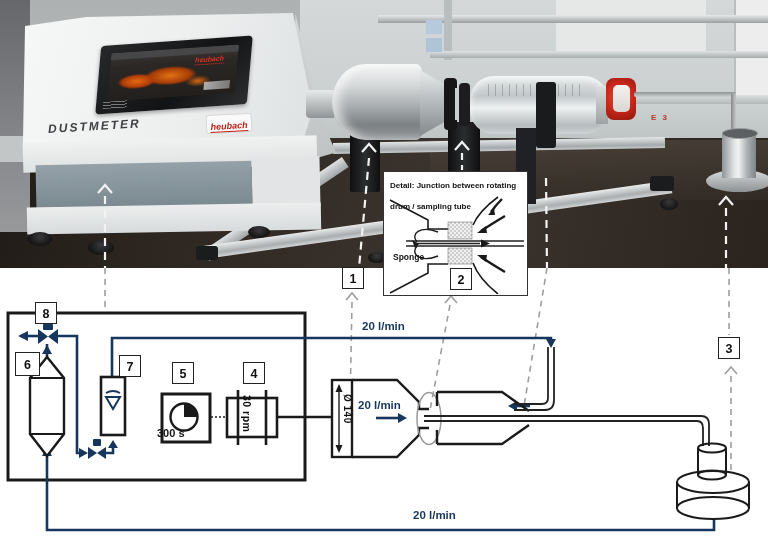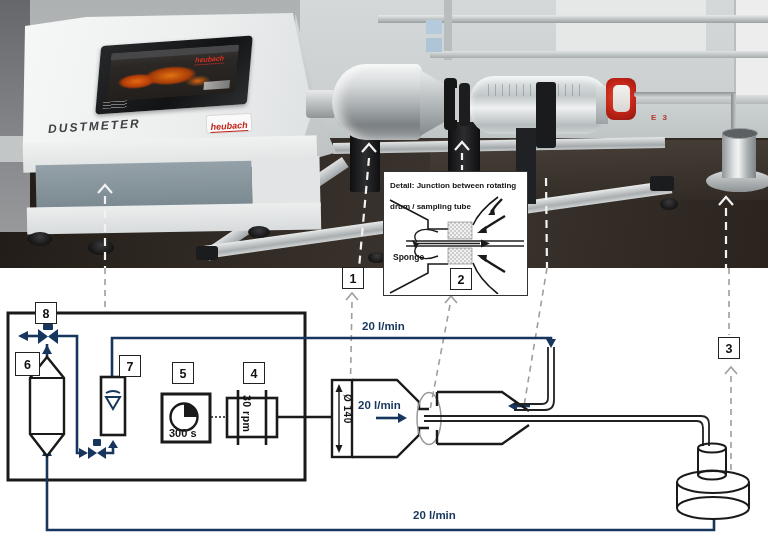--- a/index.html
+++ b/index.html
@@ -343,17 +343,17 @@
   <div class="marker" style="left:718px;top:337px;">3</div>
   <div class="marker" style="left:243px;top:362px;">4</div>
   <div class="marker" style="left:172px;top:362px;">5</div>
   <div class="marker" style="left:15px;top:352px;width:25px;height:24px;line-height:24px;">6</div>
   <div class="marker" style="left:119px;top:355px;">7</div>
   <div class="marker" style="left:35px;top:302px;">8</div>
 
   <div class="flowlbl" style="left:362px;top:320px;">20 l/min</div>
   <div class="flowlbl" style="left:358px;top:399px;">20 l/min</div>
   <div class="flowlbl" style="left:413px;top:509px;">20 l/min</div>
-  <div class="blklbl" style="left:169px;top:427px;">300 s</div>
+  <div class="blklbl" style="left:157px;top:427px;">300 s</div>
   <div class="blklbl vtext" style="left:241px;top:395px;height:46px;font-size:10.5px;">30 rpm</div>
   <div class="blklbl vtext" style="left:342px;top:394px;height:50px;font-size:10px;">Ø 140</div>
 
 </div>
 
 </body></html>

